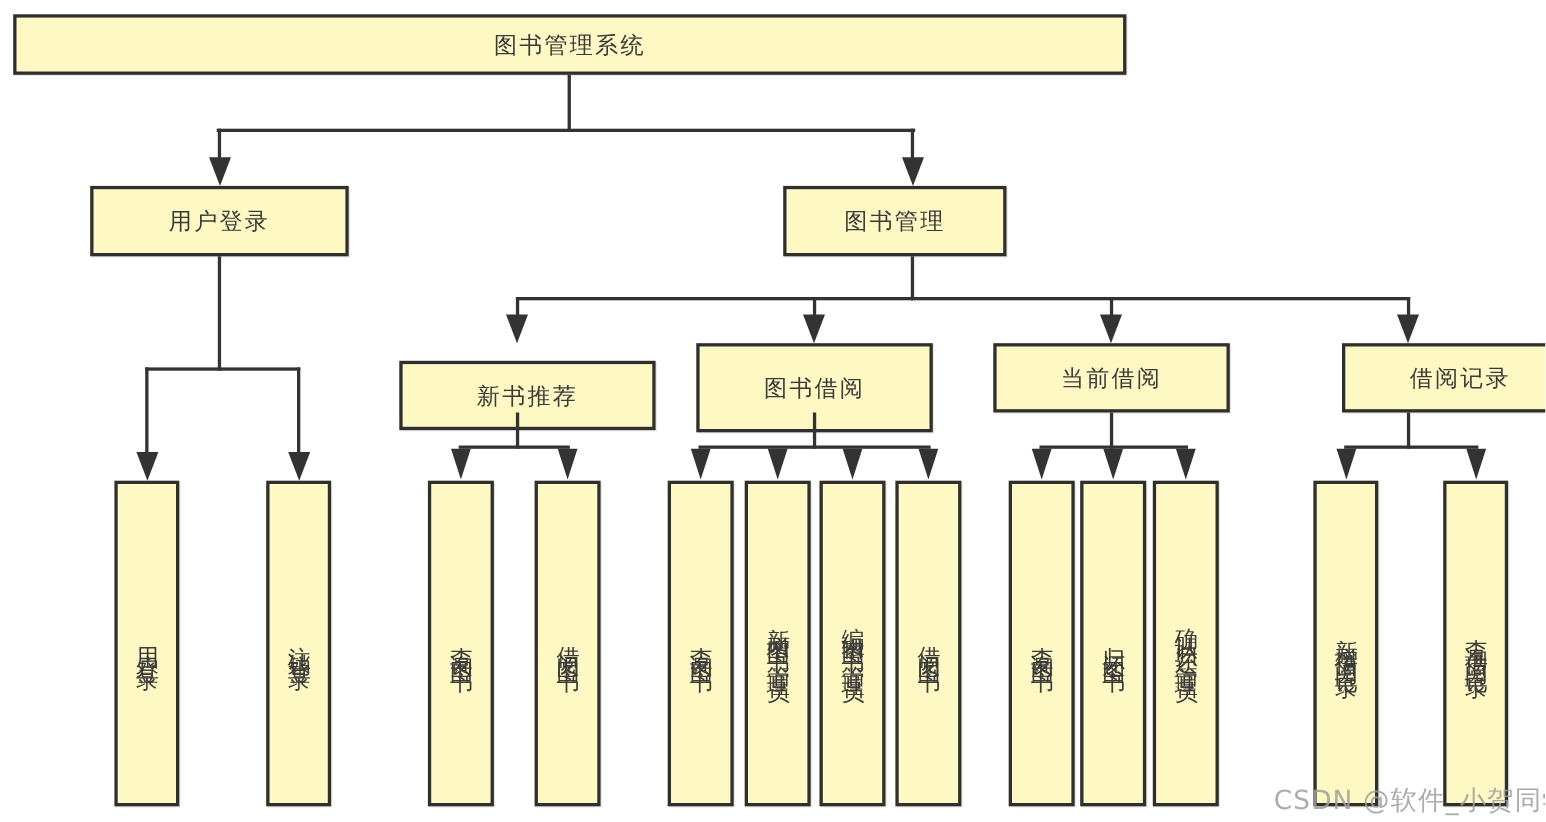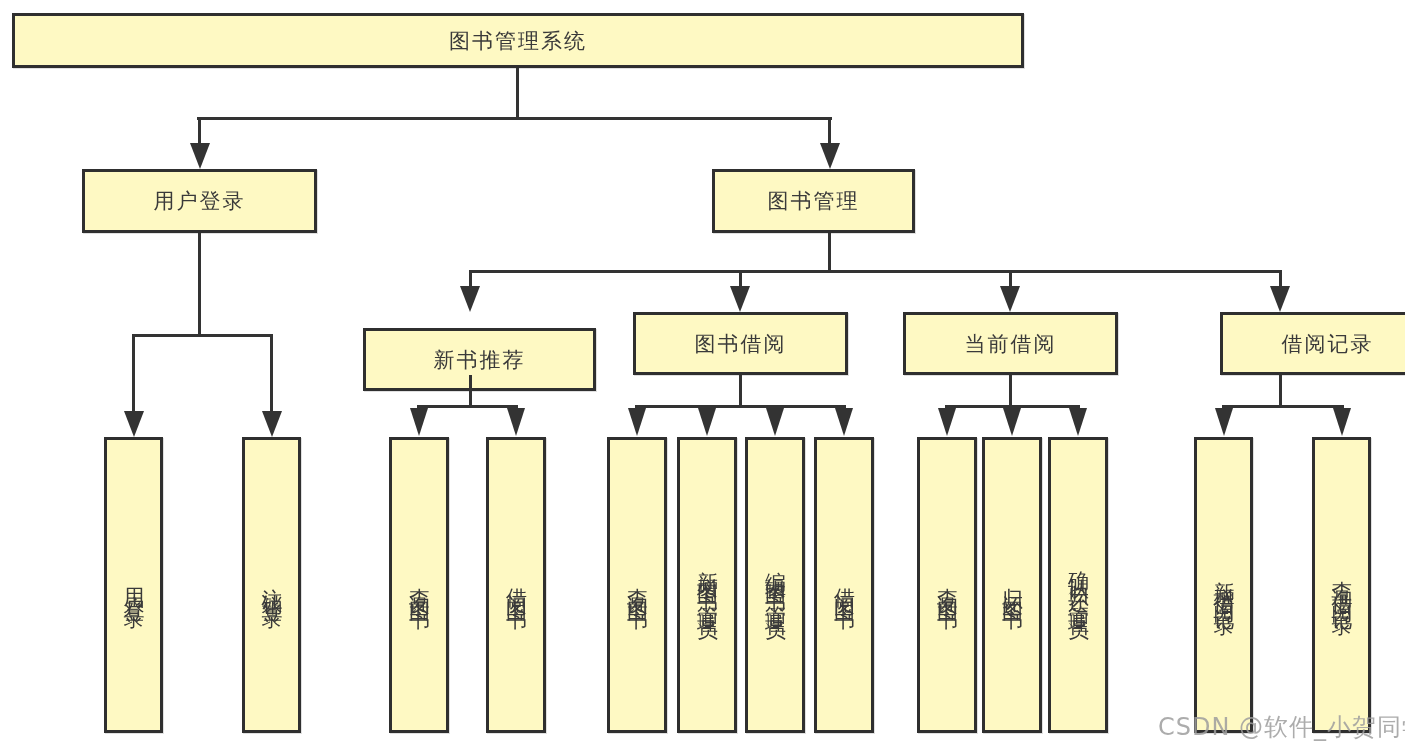--- a/index.html
+++ b/index.html
@@ -95,21 +95,21 @@
   <div class="vline" style="left:469px; top:270px; width:3px; height:19px;"></div>
   <div class="vline" style="left:739px; top:270px; width:3px; height:19px;"></div>
   <div class="vline" style="left:1009px; top:270px; width:3px; height:19px;"></div>
   <div class="vline" style="left:1279px; top:270px; width:3px; height:19px;"></div>
   <div class="arrow" style="left:460px; top:286px;"></div>
   <div class="arrow" style="left:730px; top:286px;"></div>
   <div class="arrow" style="left:1000px; top:286px;"></div>
   <div class="arrow" style="left:1270px; top:286px;"></div>
 
   <div class="node hnode" style="left:363px; top:312px; width:233px; height:63px;margin-top:16px;">新书推荐</div>
-  <div class="node hnode" style="left:633px; top:312px; width:215px; height:63px;text-align:right;">图书借阅</div>
+  <div class="node hnode" style="left:633px; top:312px; width:215px; height:81px;text-align:right;">图书借阅</div>
   <div class="node hnode" style="left:903px; top:312px; width:215px; height:63px;">当前借阅</div>
   <div class="node hnode" style="left:1220px; top:312px; width:215px; height:63px;">借阅记录</div>
 
   <div class="vline" style="left:469px; top:375px; width:3px; height:33px;"></div>
   <div class="hline" style="left:417px; top:405px; width:101px; height:3px;"></div>
   <div class="arrow small" style="left:410px; top:408px;"></div>
   <div class="arrow small" style="left:507px; top:408px;"></div>
 
   <div class="vline" style="left:739px; top:375px; width:3px; height:33px;"></div>
   <div class="hline" style="left:635px; top:405px; width:211px; height:3px;"></div>

